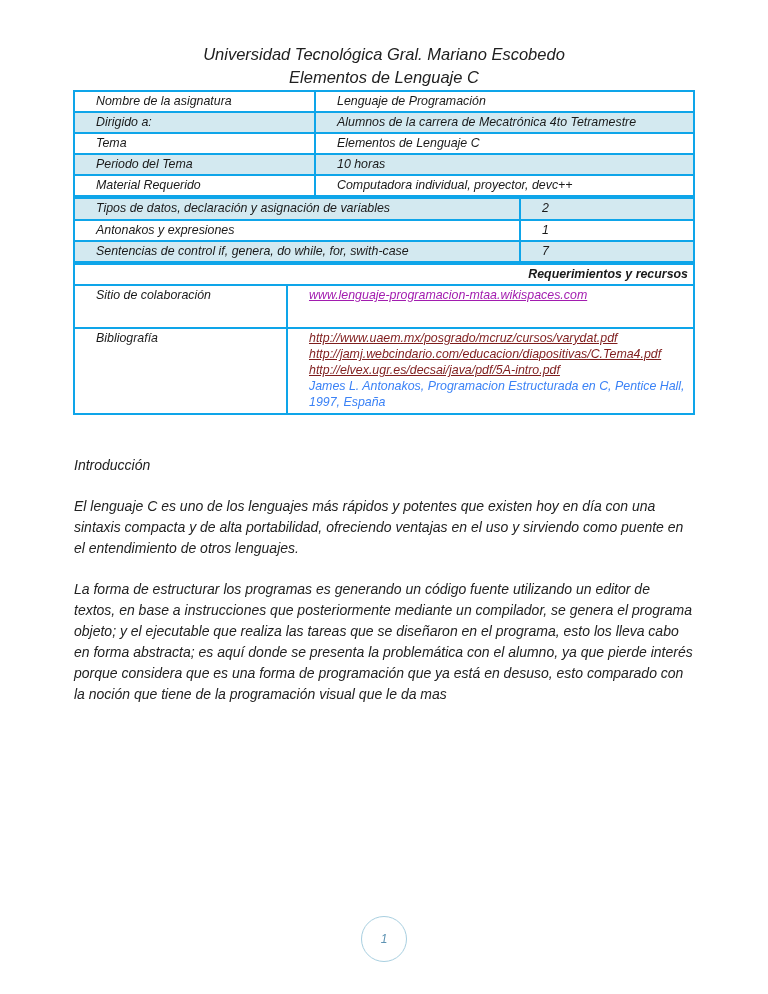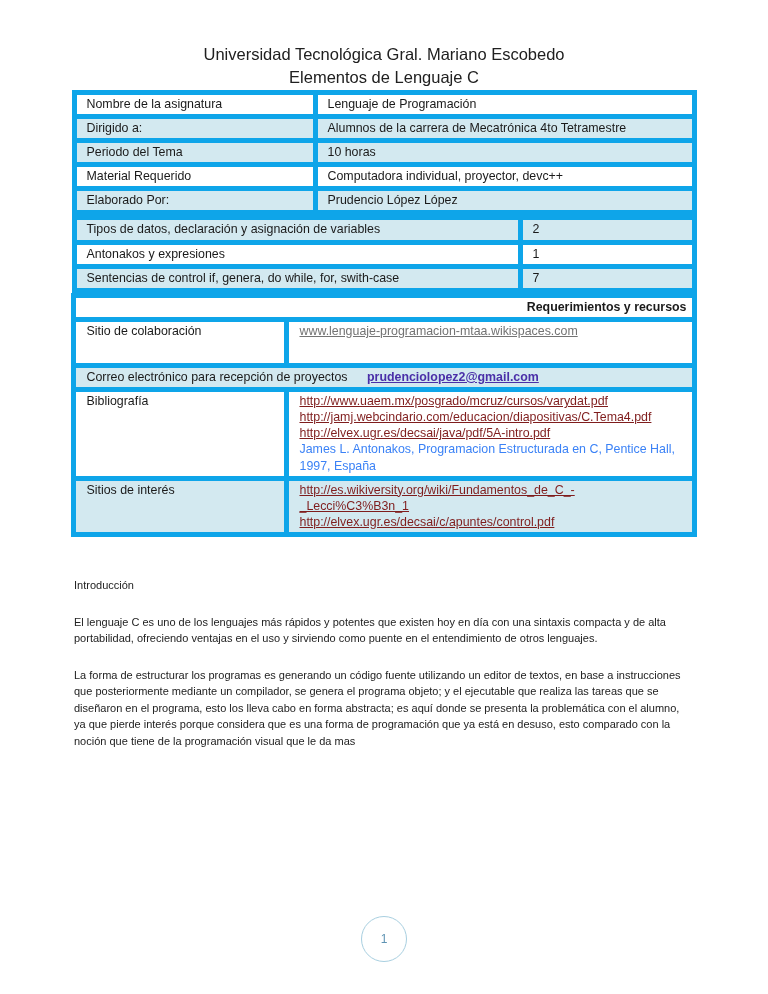--- a/index.html
+++ b/index.html
@@ -15,20 +15,21 @@
     color: #1a1a1a;
     overflow: hidden;
     position: relative;
   }
   .page {
     width: 768px;
     height: 978px;
     box-sizing: border-box;
     padding: 0;
     position: relative;
+    font-style: italic;
   }
 
   
   .doc-title {
     text-align: center;
     font-size: 16.5px;
     line-height: 1.42;
     color: #202020;
     padding-top: 43px;
   }
@@ -36,22 +37,22 @@
 
   
   table.doc-table {
     border-collapse: collapse;
     table-layout: fixed;
     font-size: 12.4px;
     color: #1a1a1a;
     margin: 0 auto;
   }
   table.doc-table td, table.doc-table th {
-    border: 5px solid #0ea5e9;
-    padding: 1px 5px 2px 10px;
+    border: 2px solid #0ea5e9;
+    padding: 1px 5px 2px 21px;
     vertical-align: top;
     text-align: left;
     font-weight: normal;
     line-height: 1.30;
   }
   .row-white  > td { background: #ffffff; }
   .row-blue   > td { background: #d3e9f0; }
   .hdr        > td { background: #ffffff; font-weight: bold; }
 
   
@@ -65,32 +66,32 @@
   
   .t3 { width: 620px; margin-top: 33px; }
   .t3 td { height: 16px; }
   .t3 .title-cell { text-align: right; font-weight: bold; }
 
   
   a.lnk {
     text-decoration: underline;
     word-break: break-all;
   }
-  .lnk-blue   { color: #737373; }
+  .lnk-blue   { color: #a21caf; }
   .lnk-indigo { color: #7f1d1d; }
   .lnk-mail   { color: #4a2fa8; font-weight: bold; }
   .plain-ref  { color: #3b82f6; }
 
   .tall-cell { line-height: 1.34; }
 
   
   .body-text {
     width: 620px;
     margin: 0 auto;
-    font-size: 11px;
+    font-size: 14px;
     line-height: 1.50;
     color: #222222;
   }
   .body-text p { margin: 0; }
   .p-intro  { margin-top: 40px !important; }
   .p-gap    { margin-top: 20px !important; }
 
   
   .footer {
     position: absolute;
@@ -130,31 +131,31 @@
       </colgroup>
     <tbody>
       <tr class="hdr">
         <td>Nombre de la asignatura</td>
         <td>Lenguaje de Programación</td>
       </tr>
       <tr class="row-blue">
         <td>Dirigido a:</td>
         <td>Alumnos de la carrera de Mecatrónica 4to Tetramestre</td>
       </tr>
+      <tr class="row-white">
+        <td>Tema</td>
+        <td>Elementos de Lenguaje C</td>
+      </tr>
       <tr class="row-blue">
         <td>Periodo del Tema</td>
         <td>10 horas</td>
       </tr>
       <tr class="row-white">
         <td>Material Requerido</td>
         <td>Computadora individual, proyector, devc++</td>
-      </tr>
-      <tr class="row-blue">
-        <td>Elaborado Por:</td>
-        <td>Prudencio López López</td>
       </tr>
     </tbody>
   </table>
 
   <table class="doc-table t2">
     <colgroup>
         <col style="width:446px">
         <col style="width:174px">
       </colgroup>
     <tbody>
@@ -181,43 +182,29 @@
     <tbody>
       <tr class="hdr">
         <td class="title-cell" colspan="2">Requerimientos y recursos</td>
       </tr>
       <tr class="row-white">
         <td style="height:38px">Sitio de colaboración</td>
         <td style="height:38px">
           <a class="lnk lnk-blue" href="#">www.lenguaje-programacion-mtaa.wikispaces.com</a>
         </td>
       </tr>
-      <tr class="row-blue">
-        <td colspan="2">
-          <span>Correo electrónico para recepción de proyectos</span>
-          <span style="display:inline-block;width:16px"></span><a class="lnk lnk-mail" href="#">prudenciolopez2@gmail.com</a>
-        </td>
-      </tr>
       <tr class="row-white">
         <td class="tall-cell">Bibliografía</td>
         <td class="tall-cell">
           <a class="lnk lnk-indigo" href="#">http://www.uaem.mx/posgrado/mcruz/cursos/varydat.pdf</a><br>
           <a class="lnk lnk-indigo" href="#">http://jamj.webcindario.com/educacion/diapositivas/C.Tema4.pdf</a><br>
           <a class="lnk lnk-indigo" href="#">http://elvex.ugr.es/decsai/java/pdf/5A-intro.pdf</a><br>
           <span class="plain-ref">James L. Antonakos, Programacion Estructurada en C, Pentice Hall, 1997, España</span>
         </td>
       </tr>
-      <tr class="row-blue">
-        <td class="tall-cell">Sitios de interés</td>
-        <td class="tall-cell">
-          <a class="lnk lnk-indigo" href="#">http://es.wikiversity.org/wiki/Fundamentos_de_C_-</a><br>
-          <a class="lnk lnk-indigo" href="#">_Lecci%C3%B3n_1</a><br>
-          <a class="lnk lnk-indigo" href="#">http://elvex.ugr.es/decsai/c/apuntes/control.pdf</a>
-        </td>
-      </tr>
     </tbody>
   </table>
 
   <div class="body-text">
     <p class="p-intro">Introducción</p>
     <p class="p-gap">El lenguaje C es uno de los lenguajes más rápidos y potentes que existen hoy en día con una sintaxis compacta y de alta portabilidad, ofreciendo ventajas en el uso y sirviendo como puente en el entendimiento de otros lenguajes.</p>
     <p class="p-gap">La forma de estructurar los programas es generando un código fuente utilizando un editor de textos, en  base a instrucciones que posteriormente mediante un compilador,  se genera el programa objeto;  y el ejecutable que realiza las tareas que se diseñaron en el programa, esto los lleva  cabo en forma abstracta; es aquí donde se presenta la problemática con el alumno, ya que pierde interés porque considera que es una forma de programación que ya está en desuso, esto comparado con la noción que tiene de la programación visual que le da mas</p>
   </div>
 
   <div class="footer">

